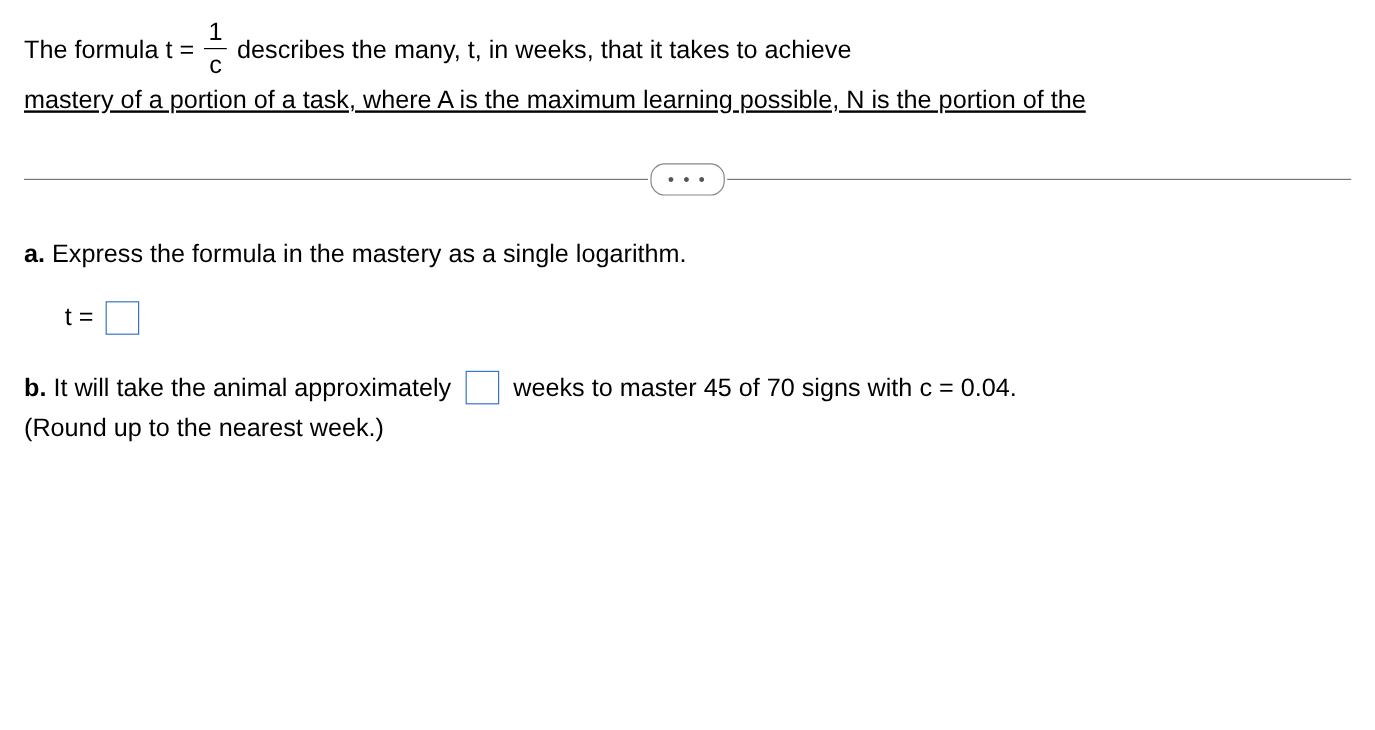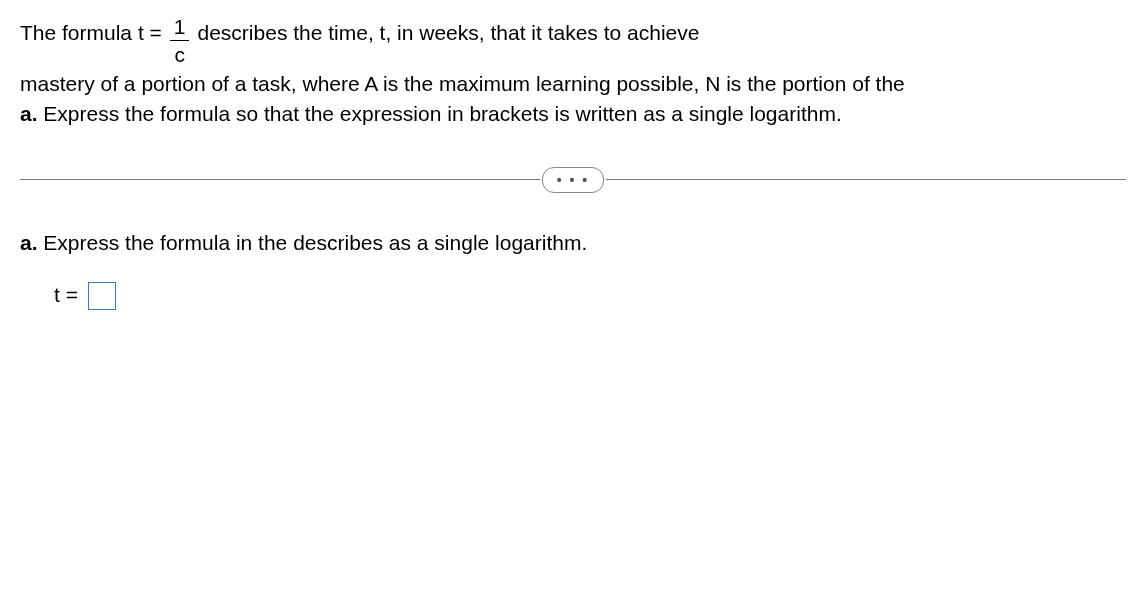--- a/index.html
+++ b/index.html
@@ -11,21 +11,21 @@
       font-family: Arial, Helvetica, sans-serif;
       font-size: 21px;
       color: #000;
       background: #fff;
       padding: 18px 20px;
       width: 1146px;
       line-height: 1.45;
     }
     .formula-line {
       display: flex;
-      align-items: flex-start;
+      align-items: center;
       flex-wrap: wrap;
     }
     .fraction {
       display: inline-flex;
       flex-direction: column;
       align-items: center;
       vertical-align: middle;
       margin: 0 4px;
       line-height: 1.0;
       position: relative;
@@ -34,20 +34,21 @@
     .fraction .num {
       padding: 0 4px 3px 4px;
     }
     .fraction .den {
       border-top: 1.5px solid #000;
       padding: 3px 4px 0 4px;
     }
     .problem-text {
       margin-top: 2px;
       margin-bottom: 8px;
+      text-decoration: underline;
     }
     .divider-container {
       position: relative;
       margin: 40px 0 38px 0;
       width: 100%;
       height: 20px;
       display: flex;
       align-items: center;
     }
     .divider-line {
@@ -101,44 +102,47 @@
 <body>
 
 <div class="formula-line">
   <span>The formula t =</span>
   <span class="thin-space"></span>
   <span class="fraction">
     <span class="num">1</span>
     <span class="den">c</span>
   </span>
   <span class="thin-space"></span>
-  <span>describes the time, t, in weeks, that it takes to achieve</span>
+  <span>describes the many, t, in weeks, that it takes to achieve</span>
 </div>
 
 <div class="problem-text">
   <div>mastery of a portion of a task, where A is the maximum learning possible, N is the portion of the</div>
-  <div>
-    <span class="bold">a.</span><span> Express the formula so that the expression in brackets is written as a single logarithm.</span>
-  </div>
 </div>
 
 <div class="divider-container">
   <div class="divider-line"></div>
   <div class="divider-pill">
     <span>• • •</span>
   </div>
   <div class="divider-line"></div>
 </div>
 
 <div class="answer-section">
 
   <div class="part-a">
-    <span class="bold">a.</span><span> Express the formula in the describes as a single logarithm.</span>
+    <span class="bold">a.</span><span> Express the formula in the mastery as a single logarithm.</span>
   </div>
 
   <div class="answer-input-line">
     <span>t =</span>
     <span class="med-space"></span>
     <span class="input-box"></span>
   </div>
 
+  <div class="part-b">
+    <div>
+      <span class="bold">b.</span><span> It will take the animal approximately </span><span class="input-box inline"></span><span> weeks to master 45 of 70 signs with c = 0.04.</span>
+    </div>
+    <div>(Round up to the nearest week.)</div>
+  </div>
 
 </div>
 
 </body></html>

